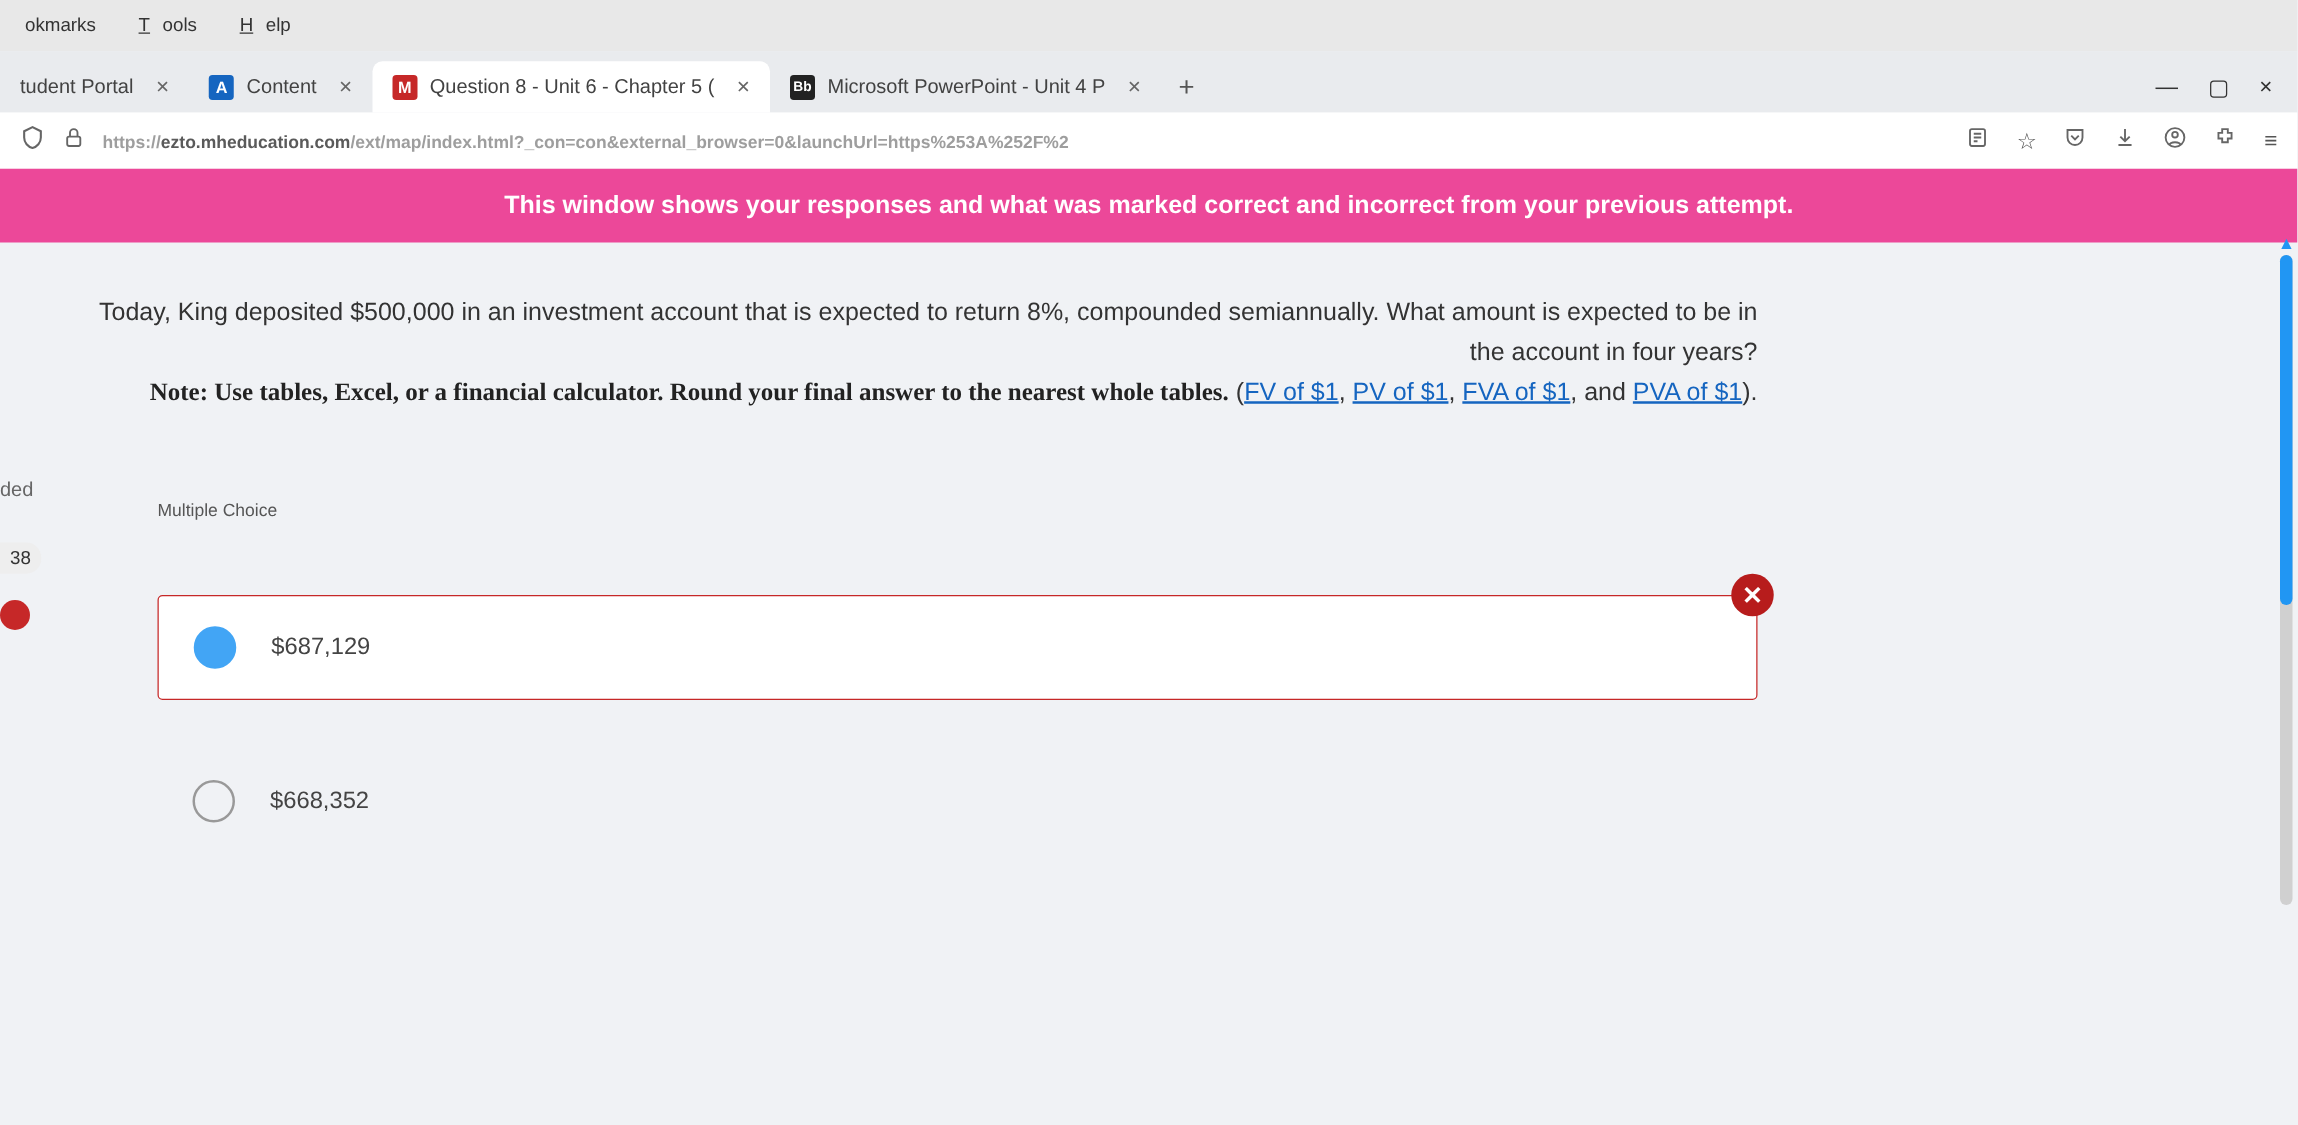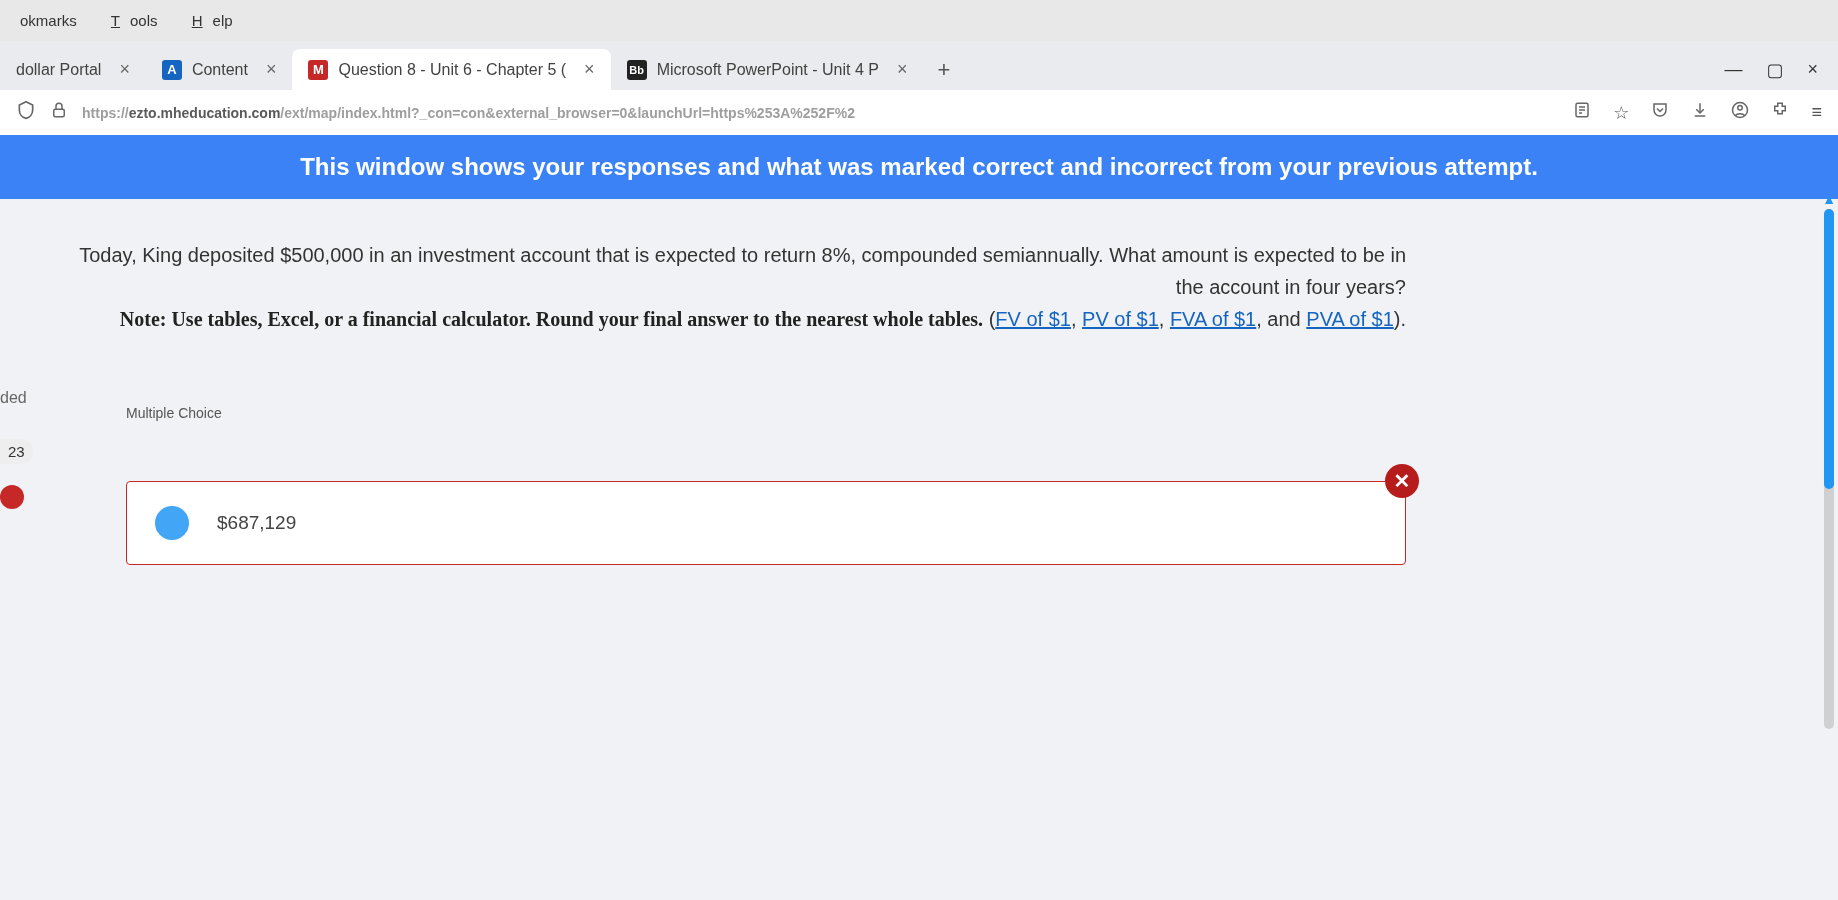--- a/index.html
+++ b/index.html
@@ -99,25 +99,25 @@
     }
     .url .gray { color: #9e9e9e; }
     .url-actions {
       display: flex;
       gap: 22px;
       color: #555;
       font-size: 18px;
       align-items: center;
     }
     .banner {
-      background: #3b82f6;
+      background: #ec4899;
       color: #fff;
       text-align: center;
       padding: 18px 20px;
-      font-size: 24px;
+      font-size: 20px;
       font-weight: 600;
     }
     .content-area {
       display: flex;
       height: calc(900px - 240px);
     }
     .left-rail {
       width: 36px;
       padding-top: 190px;
       font-size: 16px;
@@ -256,21 +256,21 @@
 <body>
 
 <div class="menubar">
   <span><span>okmarks</span></span>
   <span><u>T</u><span>ools</span></span>
   <span><u>H</u><span>elp</span></span>
 </div>
 
 <div class="tabbar">
   <div class="tab">
-    <span>dollar Portal</span>
+    <span>tudent Portal</span>
     <span class="tab-close">×</span>
   </div>
   <div class="tab">
     <span class="tab-icon blue">A</span>
     <span>Content</span>
     <span class="tab-close">×</span>
   </div>
   <div class="tab active">
     <span class="tab-icon red">M</span>
     <span>Question 8 - Unit 6 - Chapter 5 (</span>
@@ -343,21 +343,21 @@
   </div>
 </div>
 
 <div class="banner">
   <span>This window shows your responses and what was marked correct and incorrect from your previous attempt.</span>
 </div>
 
 <div class="content-area">
   <div class="left-rail">
     <div class="left-label">ded</div>
-    <div class="left-badge">23</div>
+    <div class="left-badge">38</div>
     <div class="left-dot"></div>
   </div>
 
   <div class="main">
     <div class="scroll-up">▲</div>
     <div class="scrollbar">
       <div class="scrollbar-thumb"></div>
     </div>
 
     <div class="question-text">
@@ -369,15 +369,19 @@
     </div>
 
     <div class="mc-label">Multiple Choice</div>
 
     <div class="answer-block">
       <div class="answer">
         <div class="radio selected"></div>
         <div class="answer-text">$687,129</div>
         <div class="x-badge">✕</div>
       </div>
+      <div class="answer plain">
+        <div class="radio"></div>
+        <div class="answer-text">$668,352</div>
+      </div>
     </div>
   </div>
 </div>
 
 </body></html>

